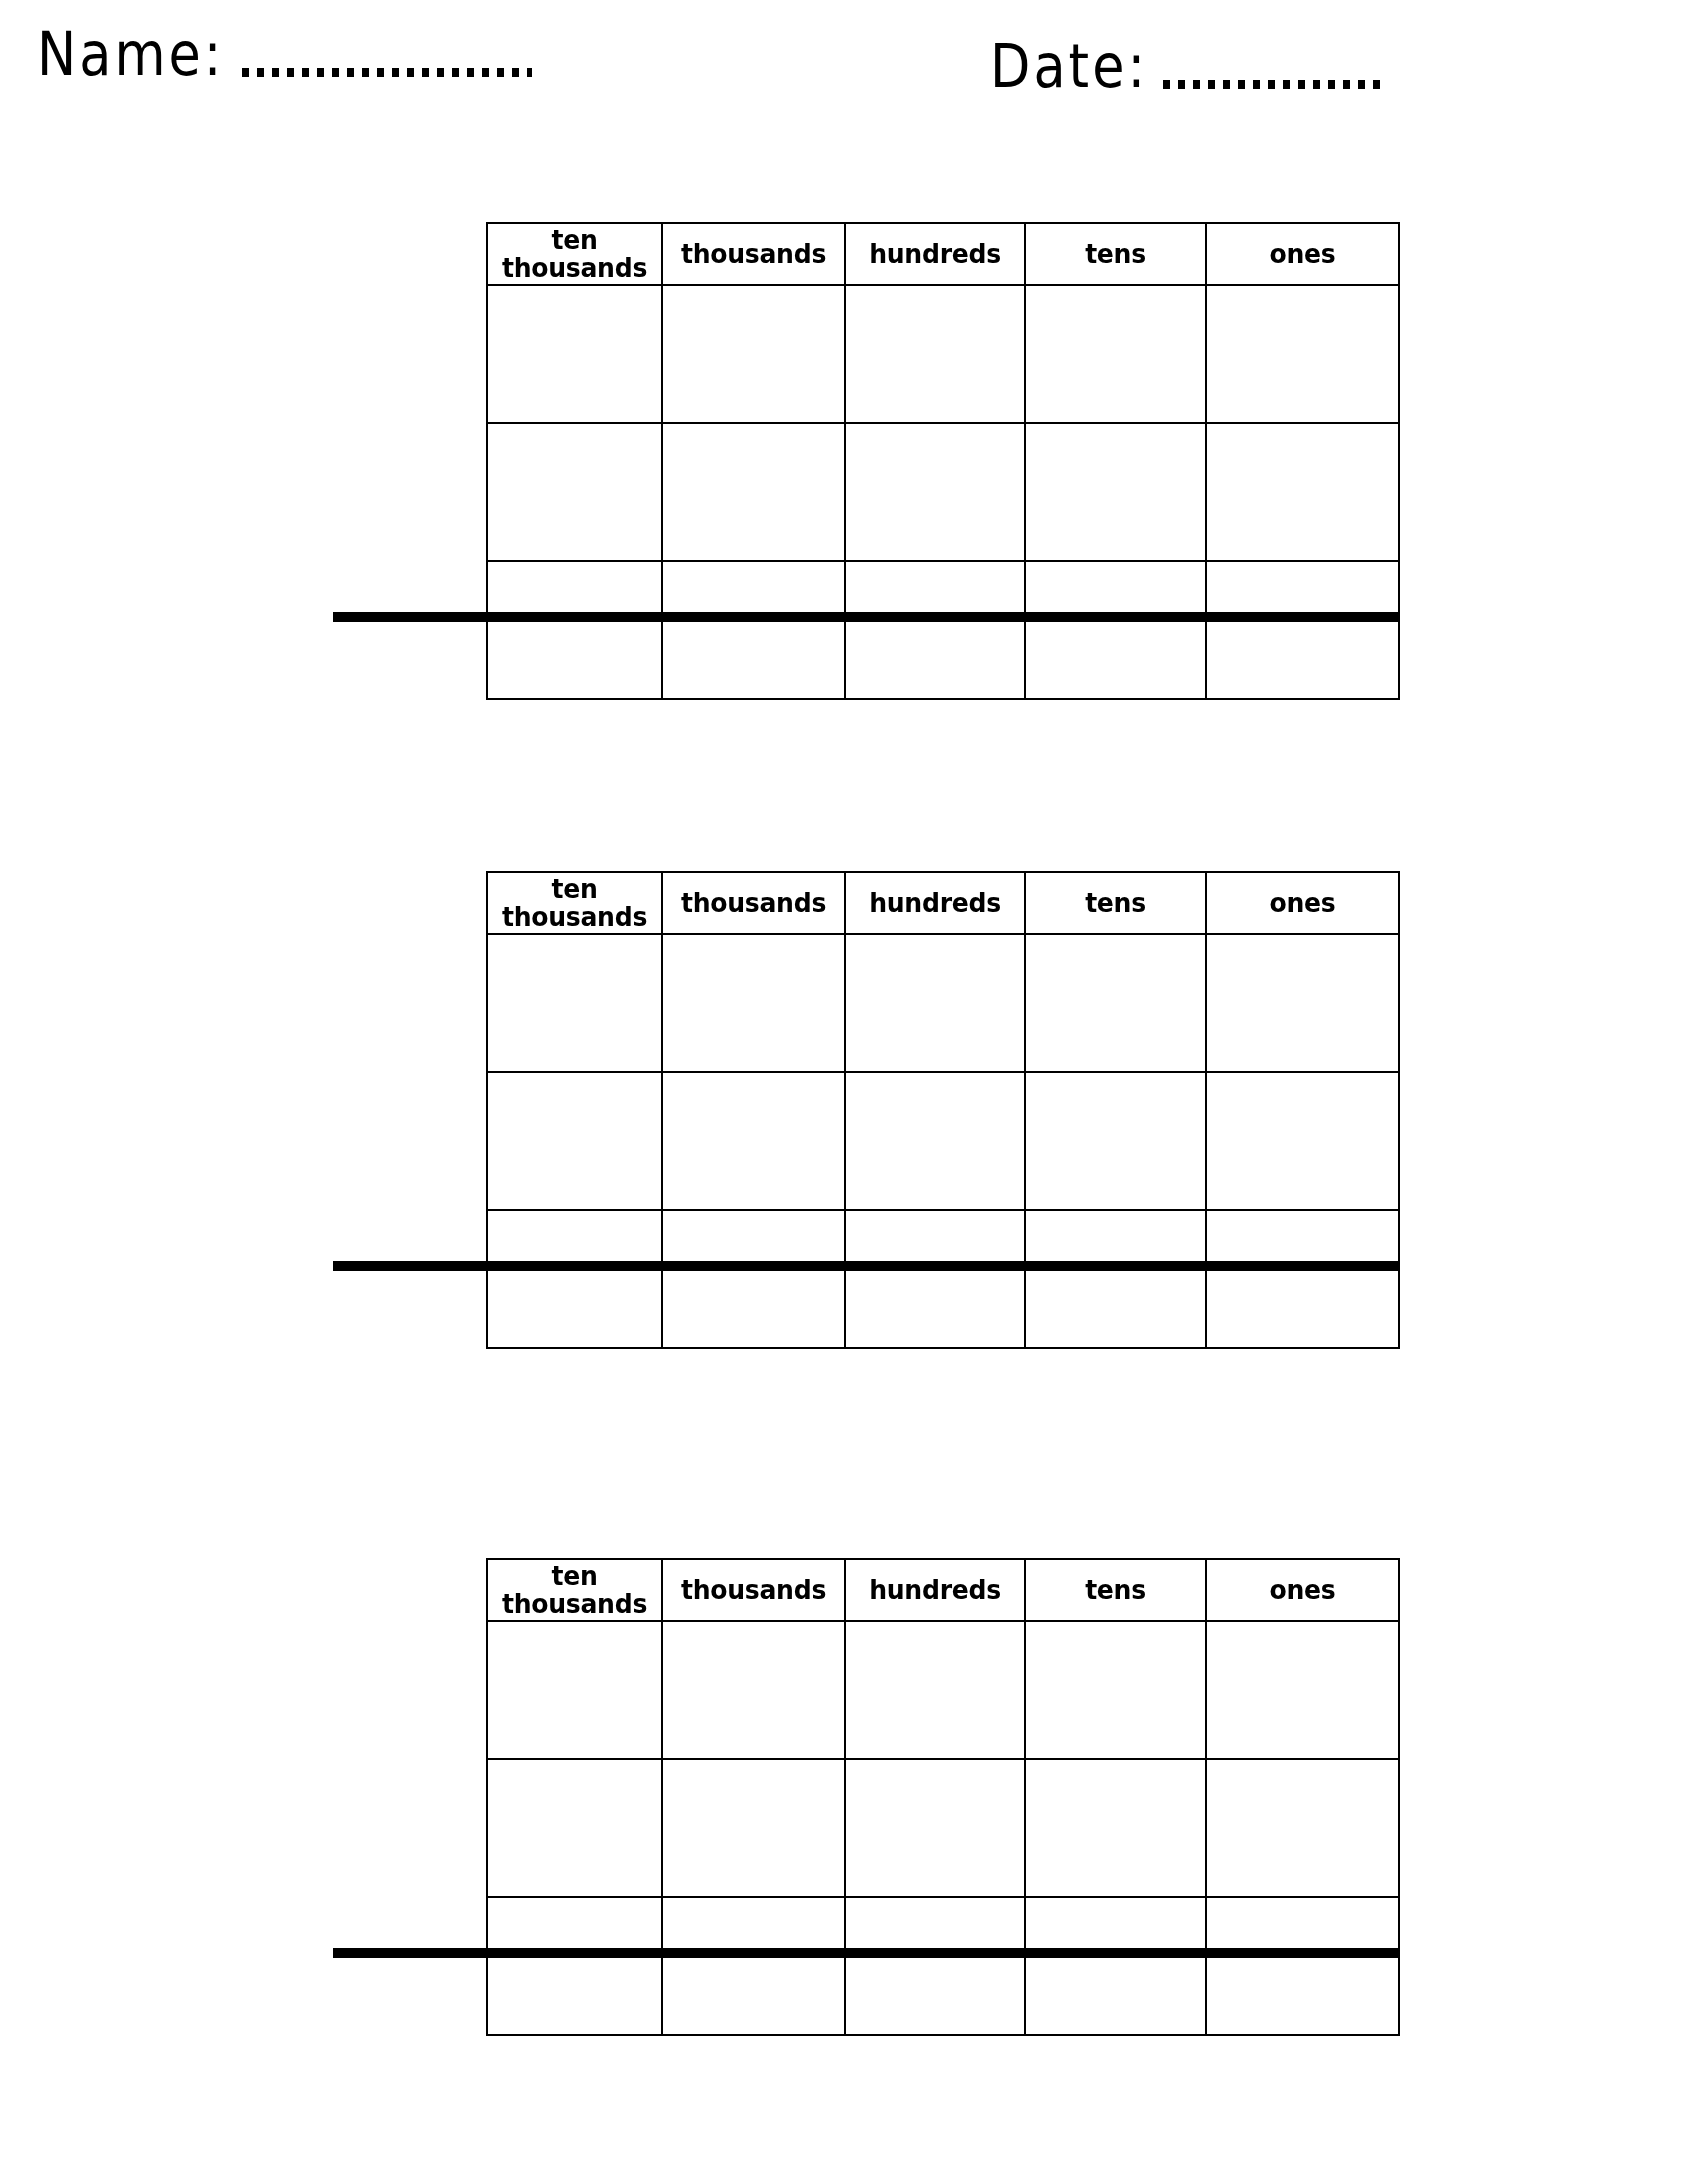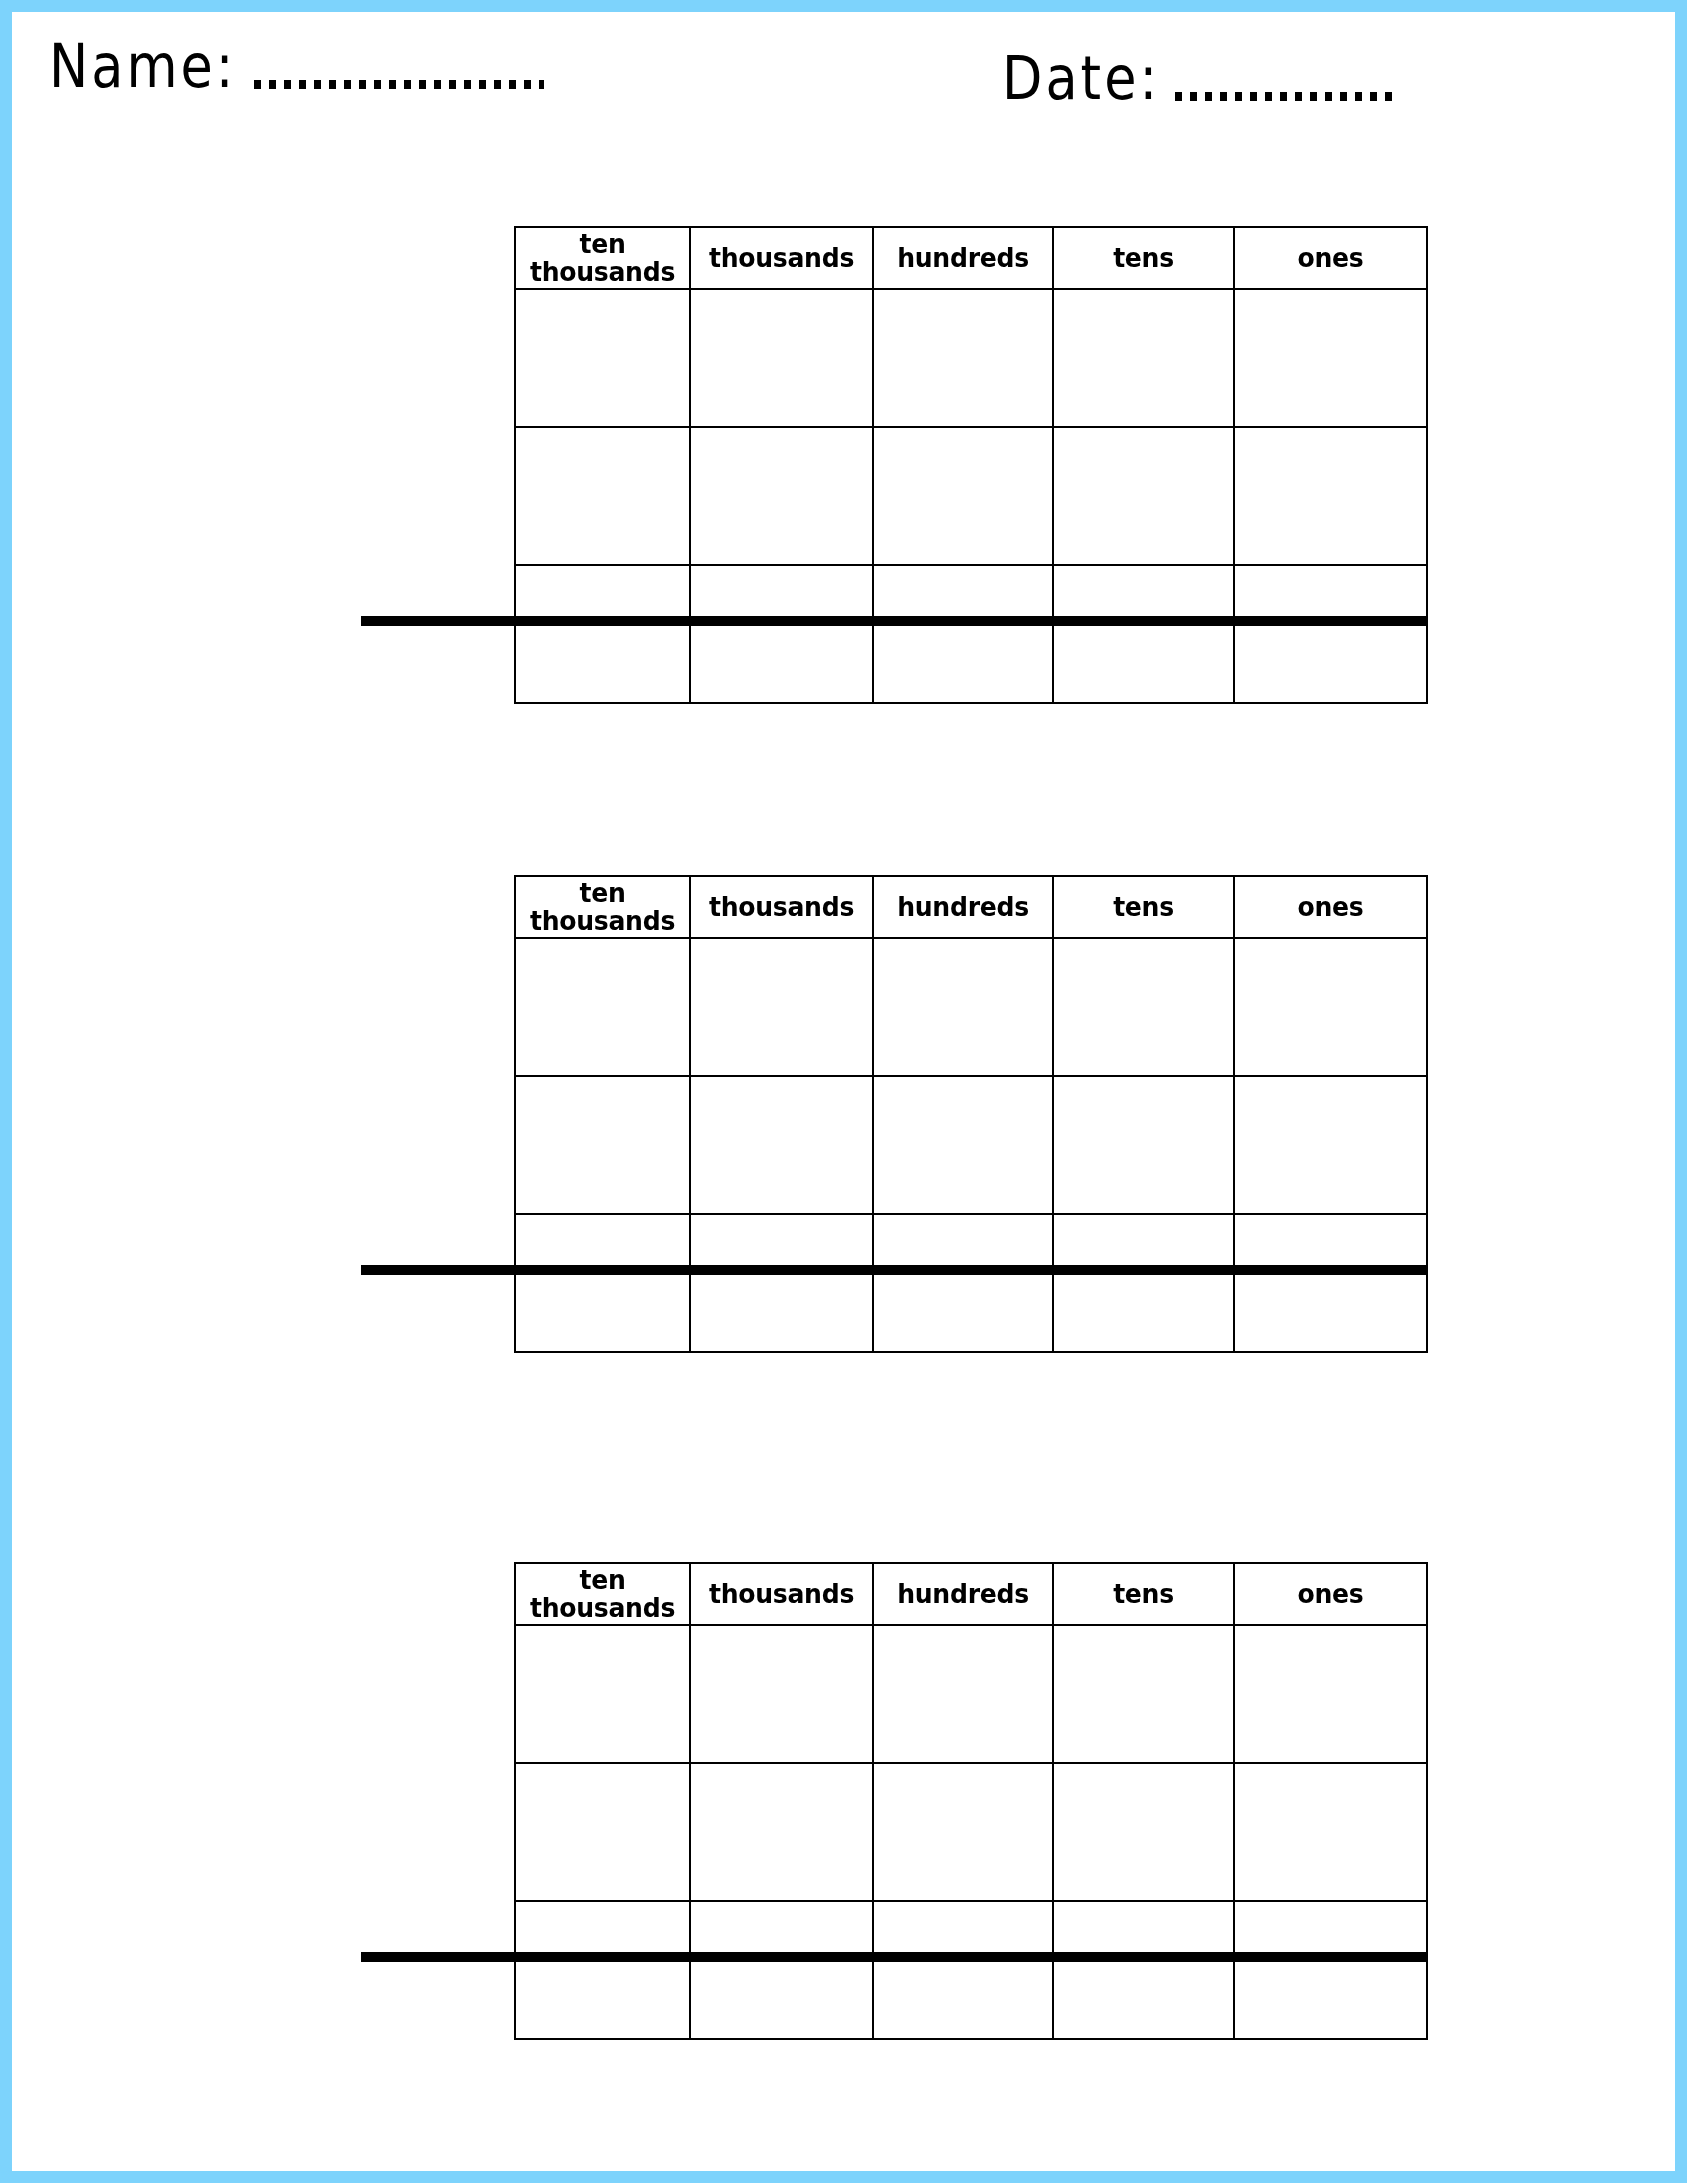--- a/index.html
+++ b/index.html
@@ -13,22 +13,21 @@
   body {
     font-family: "DejaVu Sans", "Liberation Sans", sans-serif;
     position: relative;
     overflow: hidden;
   }
 
   
   .page {
     position: absolute;
     inset: 0;
-    background: #7dd3fc;
-    padding: 12px;
+    background: #0369a1;
   }
   .page-inner {
     position: relative;
     width: 100%;
     height: 100%;
     background: #ffffff;
   }
 
   
   .header-row {
@@ -69,22 +68,23 @@
         #000000 0px, #000000 7.3px,
         rgba(0,0,0,0) 7.3px, rgba(0,0,0,0) 15px);
     background-repeat: repeat-x;
   }
   .dots-name { width: 290px; }
   .dots-date { width: 222px; }
 
   
   .pv-table {
     position: absolute;
-    left: 502px;
+    left: 486px;
     width: 912px;
+    margin-top: 8px;
   }
 
   .pv-grid {
     width: 100%;
     border-collapse: collapse;
     table-layout: fixed;
   }
 
   .pv-grid th,
   .pv-grid td {

